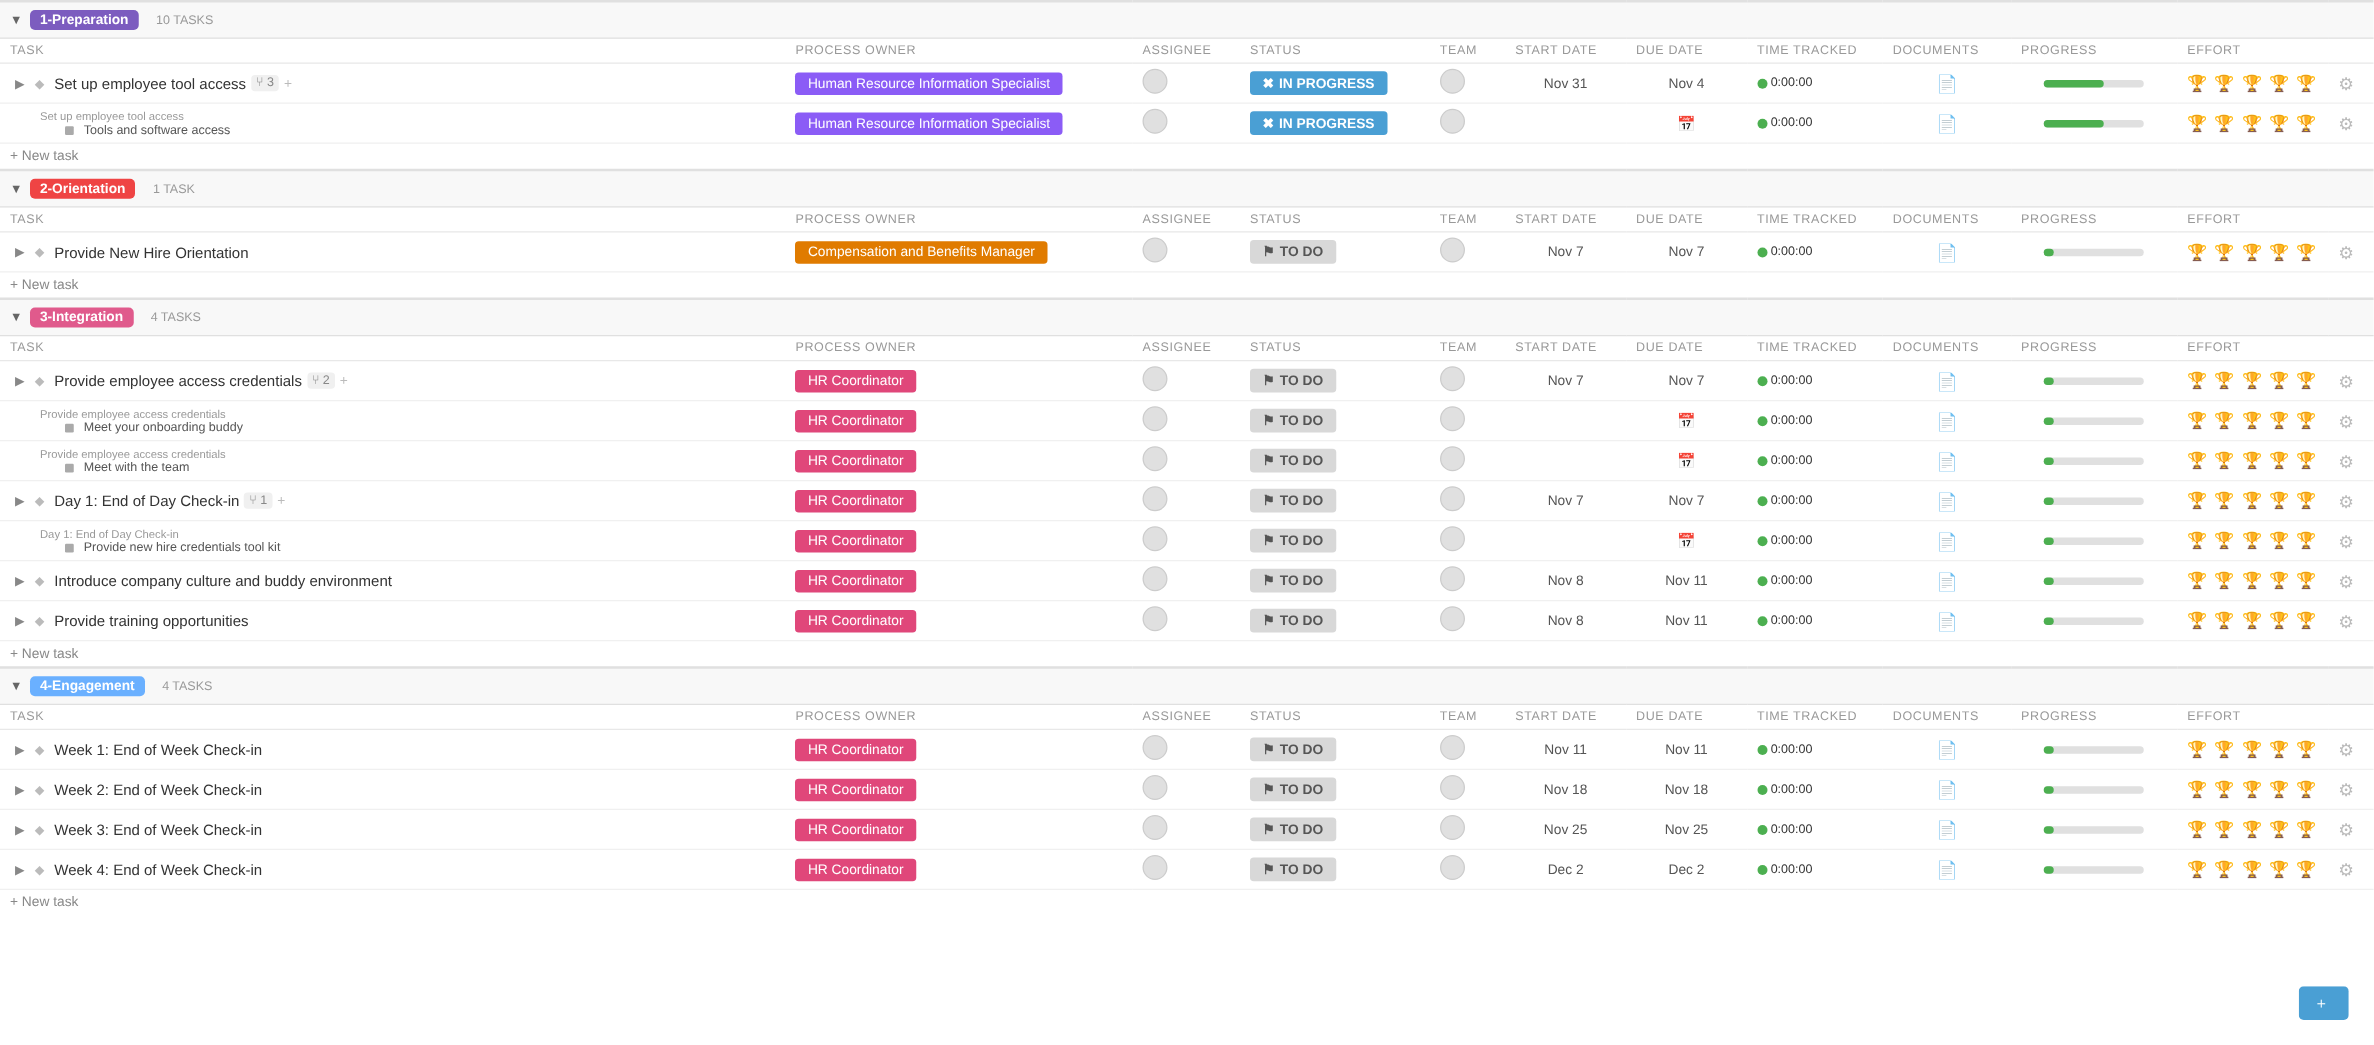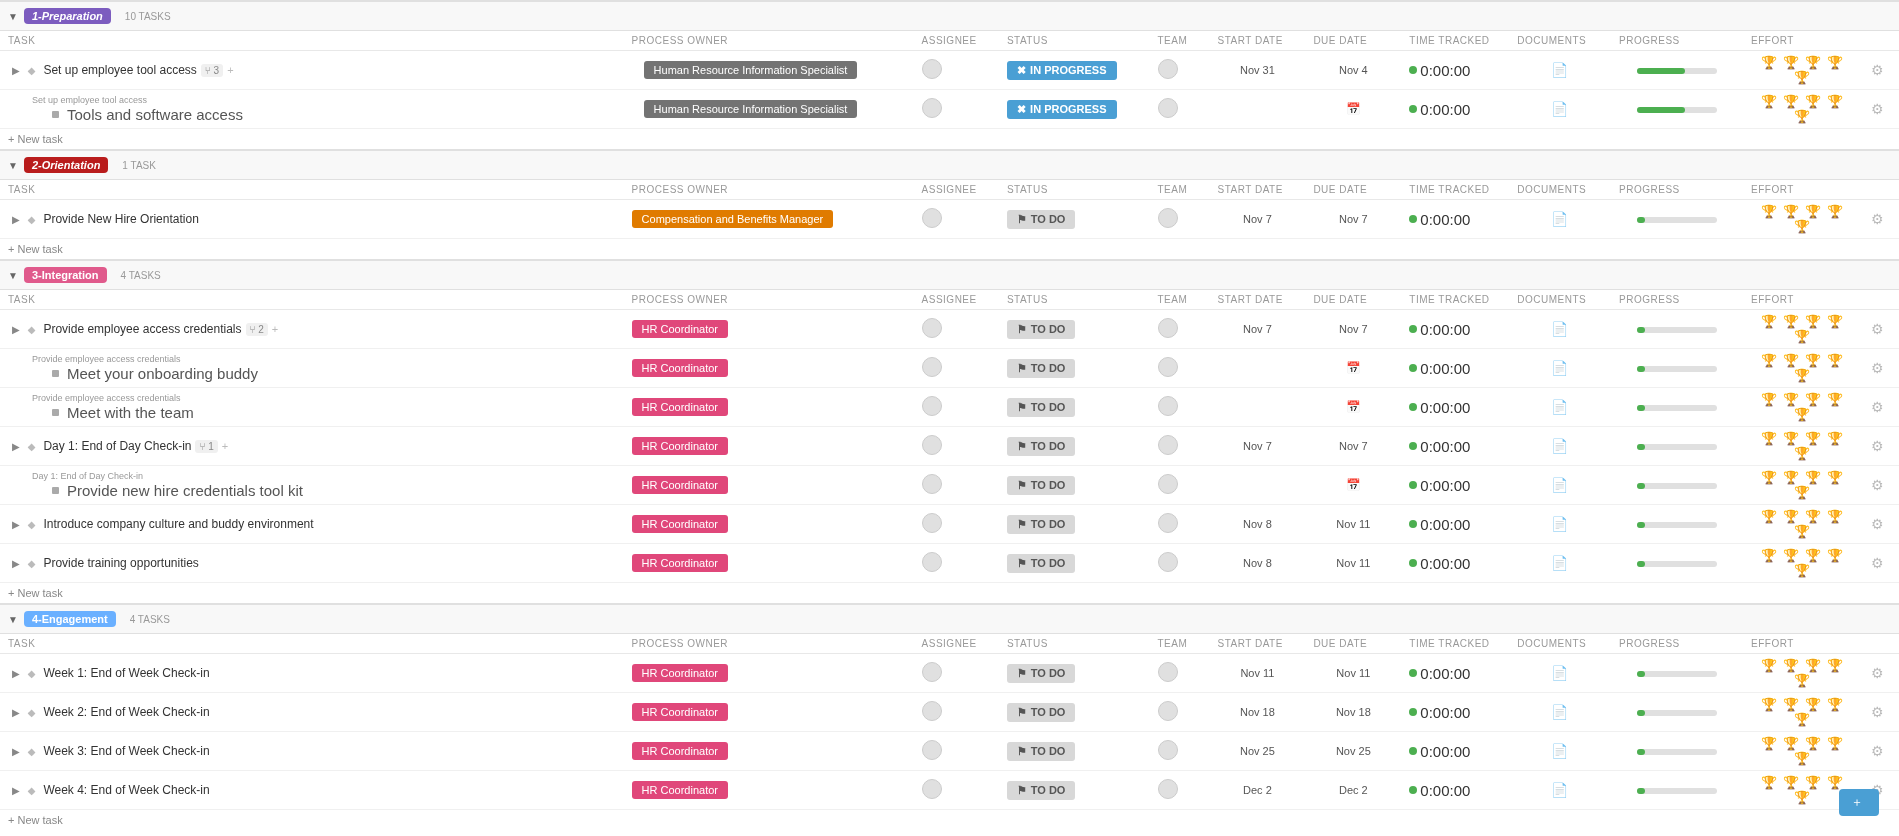--- a/index.html
+++ b/index.html
@@ -7,43 +7,43 @@
 
     .main-table { width: 100%; border-collapse: collapse; min-width: 1800px; }
 
     .section-header-row td { background: #f8f8f8; padding: 6px 8px; border-bottom: 1px solid #e0e0e0; border-top: 2px solid #e0e0e0; }
 
     .col-header-row td { font-size: 10px; color: #999; text-transform: uppercase; padding: 4px 8px; border-bottom: 1px solid #e8e8e8; background: #fff; letter-spacing: 0.5px; }
 
     .data-row td { padding: 4px 8px; border-bottom: 1px solid #f0f0f0; vertical-align: middle; }
 
     .section-badge { display: inline-flex; align-items: center; gap: 4px; padding: 2px 8px; border-radius: 4px; font-size: 11px; font-weight: 600; color: #fff; }
-    .badge-prep { background: #7c5cbf; font-style: italic; }
-    .badge-orient { background: #b91c1c; font-style: italic; }
+    .badge-prep { background: #7c5cbf; }
+    .badge-orient { background: #ef4444; }
     .badge-integr { background: #e05a8c; }
     .badge-engage { background: #6ab0ff; }
 
     .task-count { font-size: 10px; color: #999; margin-left: 8px; }
 
     .task-name { font-size: 12px; color: #333; display: flex; align-items: center; gap: 4px; }
     .task-name.parent { font-weight: 500; }
-    .task-name.child { color: #555; padding-left: 20px; font-size: 15px; }
+    .task-name.child { color: #555; padding-left: 20px; font-size: 10px; }
 
     .process-owner-badge { display: inline-block; padding: 3px 10px; border-radius: 3px; font-size: 11px; font-weight: 500; color: #fff; text-align: center; white-space: nowrap; }
-    .po-purple { background: #737373; margin-left: 12px; }
+    .po-purple { background: #8b5cf6; }
     .po-orange { background: #e07b00; }
     .po-pink { background: #e0477a; }
 
     .status-badge { display: inline-flex; align-items: center; gap: 4px; padding: 3px 10px; border-radius: 3px; font-size: 11px; font-weight: 600; white-space: nowrap; }
     .status-in-progress { background: #4a9fd4; color: #fff; }
     .status-todo { background: #d8d8d8; color: #555; }
 
     .assignee-circle { width: 20px; height: 20px; border-radius: 50%; background: #e0e0e0; border: 1px solid #ccc; display: inline-block; }
 
-    .time-tracked { color: #333; font-size: 15px; display: flex; align-items: center; gap: 3px; }
+    .time-tracked { color: #333; font-size: 10px; display: flex; align-items: center; gap: 3px; }
     .green-dot { width: 8px; height: 8px; border-radius: 50%; background: #4caf50; display: inline-block; flex-shrink: 0; }
 
     .progress-bar-container { width: 80px; height: 6px; background: #e0e0e0; border-radius: 3px; display: inline-block; vertical-align: middle; }
     .progress-bar-fill { height: 100%; border-radius: 3px; background: #4caf50; }
 
     .trophy-icons { color: #d0d0d0; font-size: 13px; letter-spacing: 1px; }
     .expand-icon { cursor: pointer; color: #888; font-size: 10px; margin-right: 4px; }
     .small-square { color: #888; font-size: 7px; margin-right: 4px; display: inline-block; width: 7px; height: 7px; background: #aaa; border-radius: 1px; }
 
     .new-task-row td { padding: 4px 8px; color: #888; font-size: 11px; cursor: pointer; }

